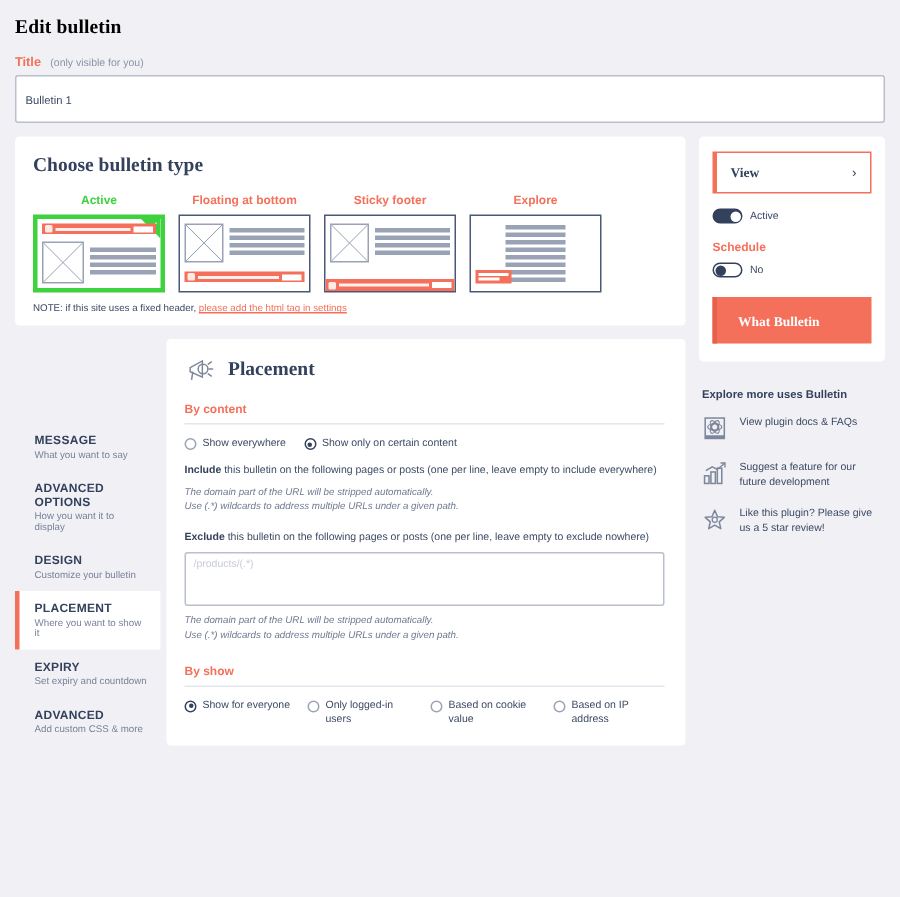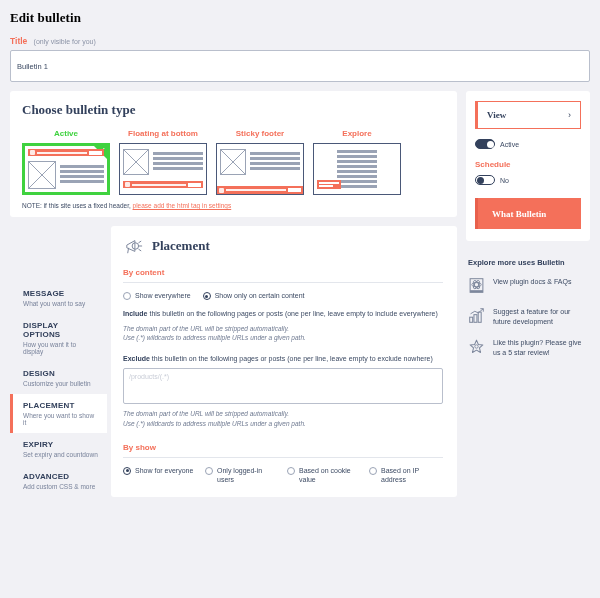--- a/index.html
+++ b/index.html
@@ -300,21 +300,21 @@
       </div>
 
       <div class="lower">
 
         <div class="nav">
           <div class="nav-item">
             <div class="nav-title">MESSAGE</div>
             <div class="nav-sub">What you want to say</div>
           </div>
           <div class="nav-item">
-            <div class="nav-title">DISPLAY OPTIONS</div>
+            <div class="nav-title">ADVANCED OPTIONS</div>
             <div class="nav-sub">How you want it to display</div>
           </div>
           <div class="nav-item">
             <div class="nav-title">DESIGN</div>
             <div class="nav-sub">Customize your bulletin</div>
           </div>
           <div class="nav-item active">
             <div class="nav-title">PLACEMENT</div>
             <div class="nav-sub">Where you want to show it</div>
           </div>

